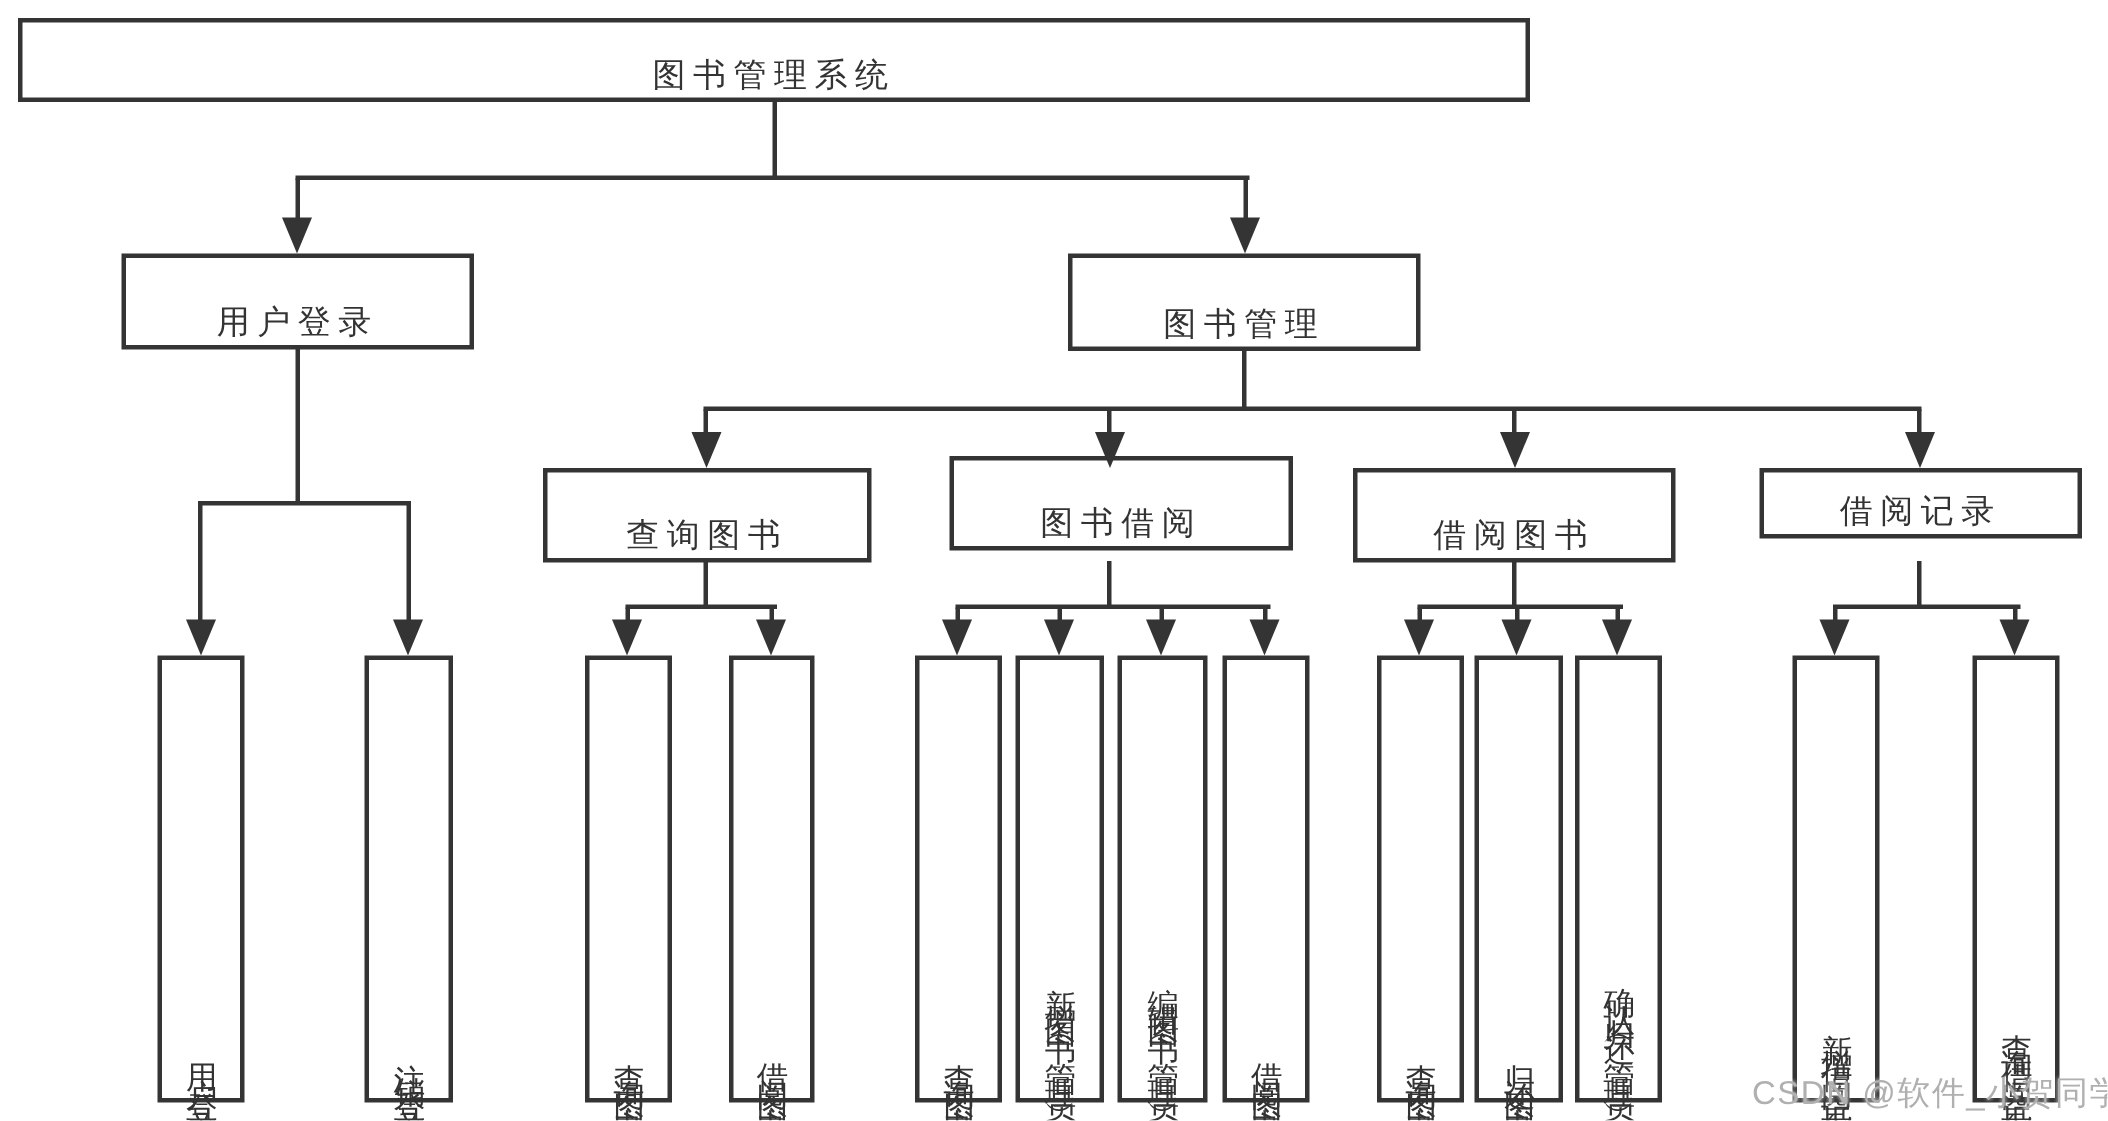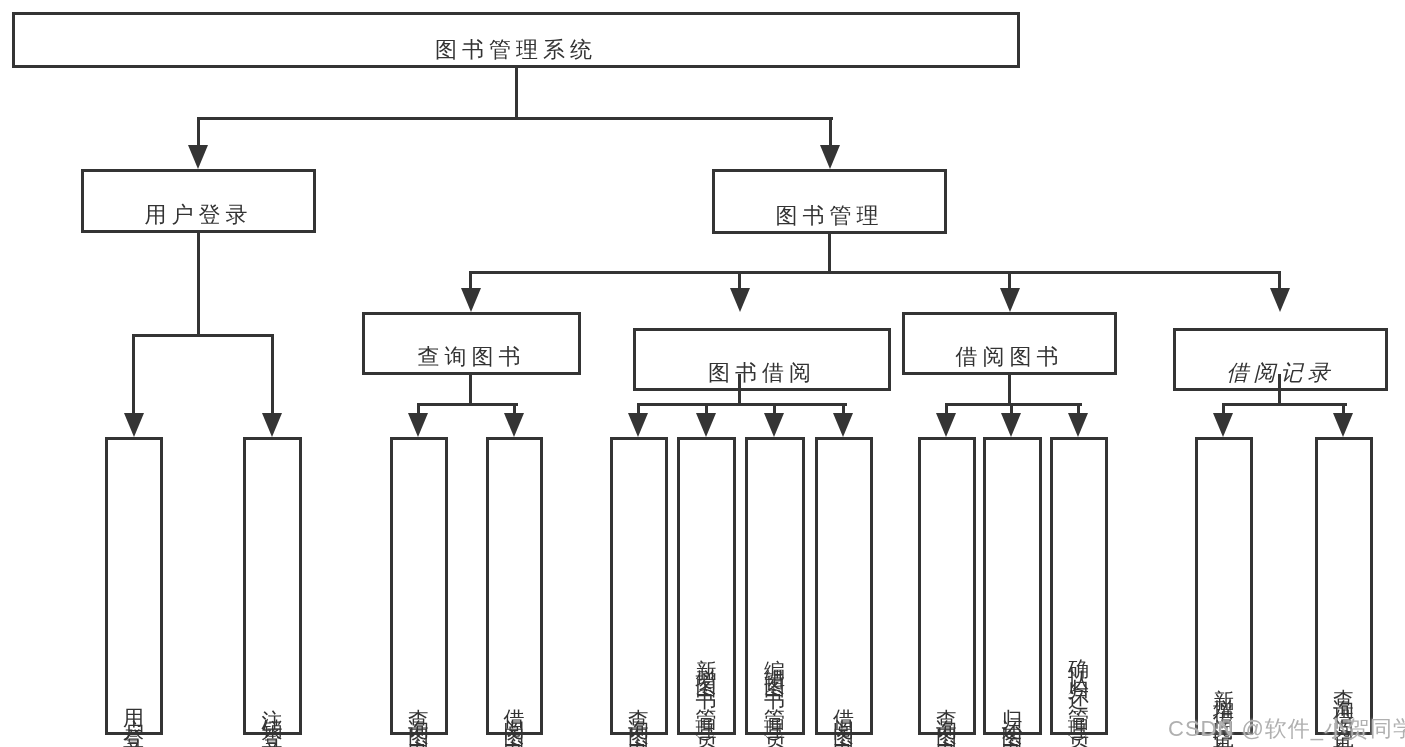--- a/index.html
+++ b/index.html
@@ -42,27 +42,27 @@
   <div class="box" style="left:81px; top:169px; width:235px; height:64px;">
     <span class="hlabel">用户登录</span>
   </div>
   <div class="box" style="left:712px; top:169px; width:235px; height:65px;">
     <span class="hlabel">图书管理</span>
   </div>
 
   <div class="box" style="left:362px; top:312px; width:219px; height:63px;">
     <span class="hlabel">查询图书</span>
   </div>
-  <div class="box" style="left:633px; top:328px; width:258px; height:63px;">
+  <div class="box" style="left:633px; top:304px; width:229px; height:63px;">
     <span class="hlabel">图书借阅</span>
   </div>
   <div class="box" style="left:902px; top:312px; width:215px; height:63px;">
     <span class="hlabel">借阅图书</span>
   </div>
-  <div class="box" style="left:1173px; top:328px; width:215px; height:63px;font-style:italic;">
+  <div class="box" style="left:1173px; top:312px; width:215px; height:47px;">
     <span class="hlabel">借阅记录</span>
   </div>
 
   <div class="box" style="left:105px; top:437px; width:58px; height:298px;">
     <span class="vtext">用户登录</span>
   </div>
   <div class="box" style="left:243px; top:437px; width:59px; height:298px;">
     <span class="vtext">注销登录</span>
   </div>
 

